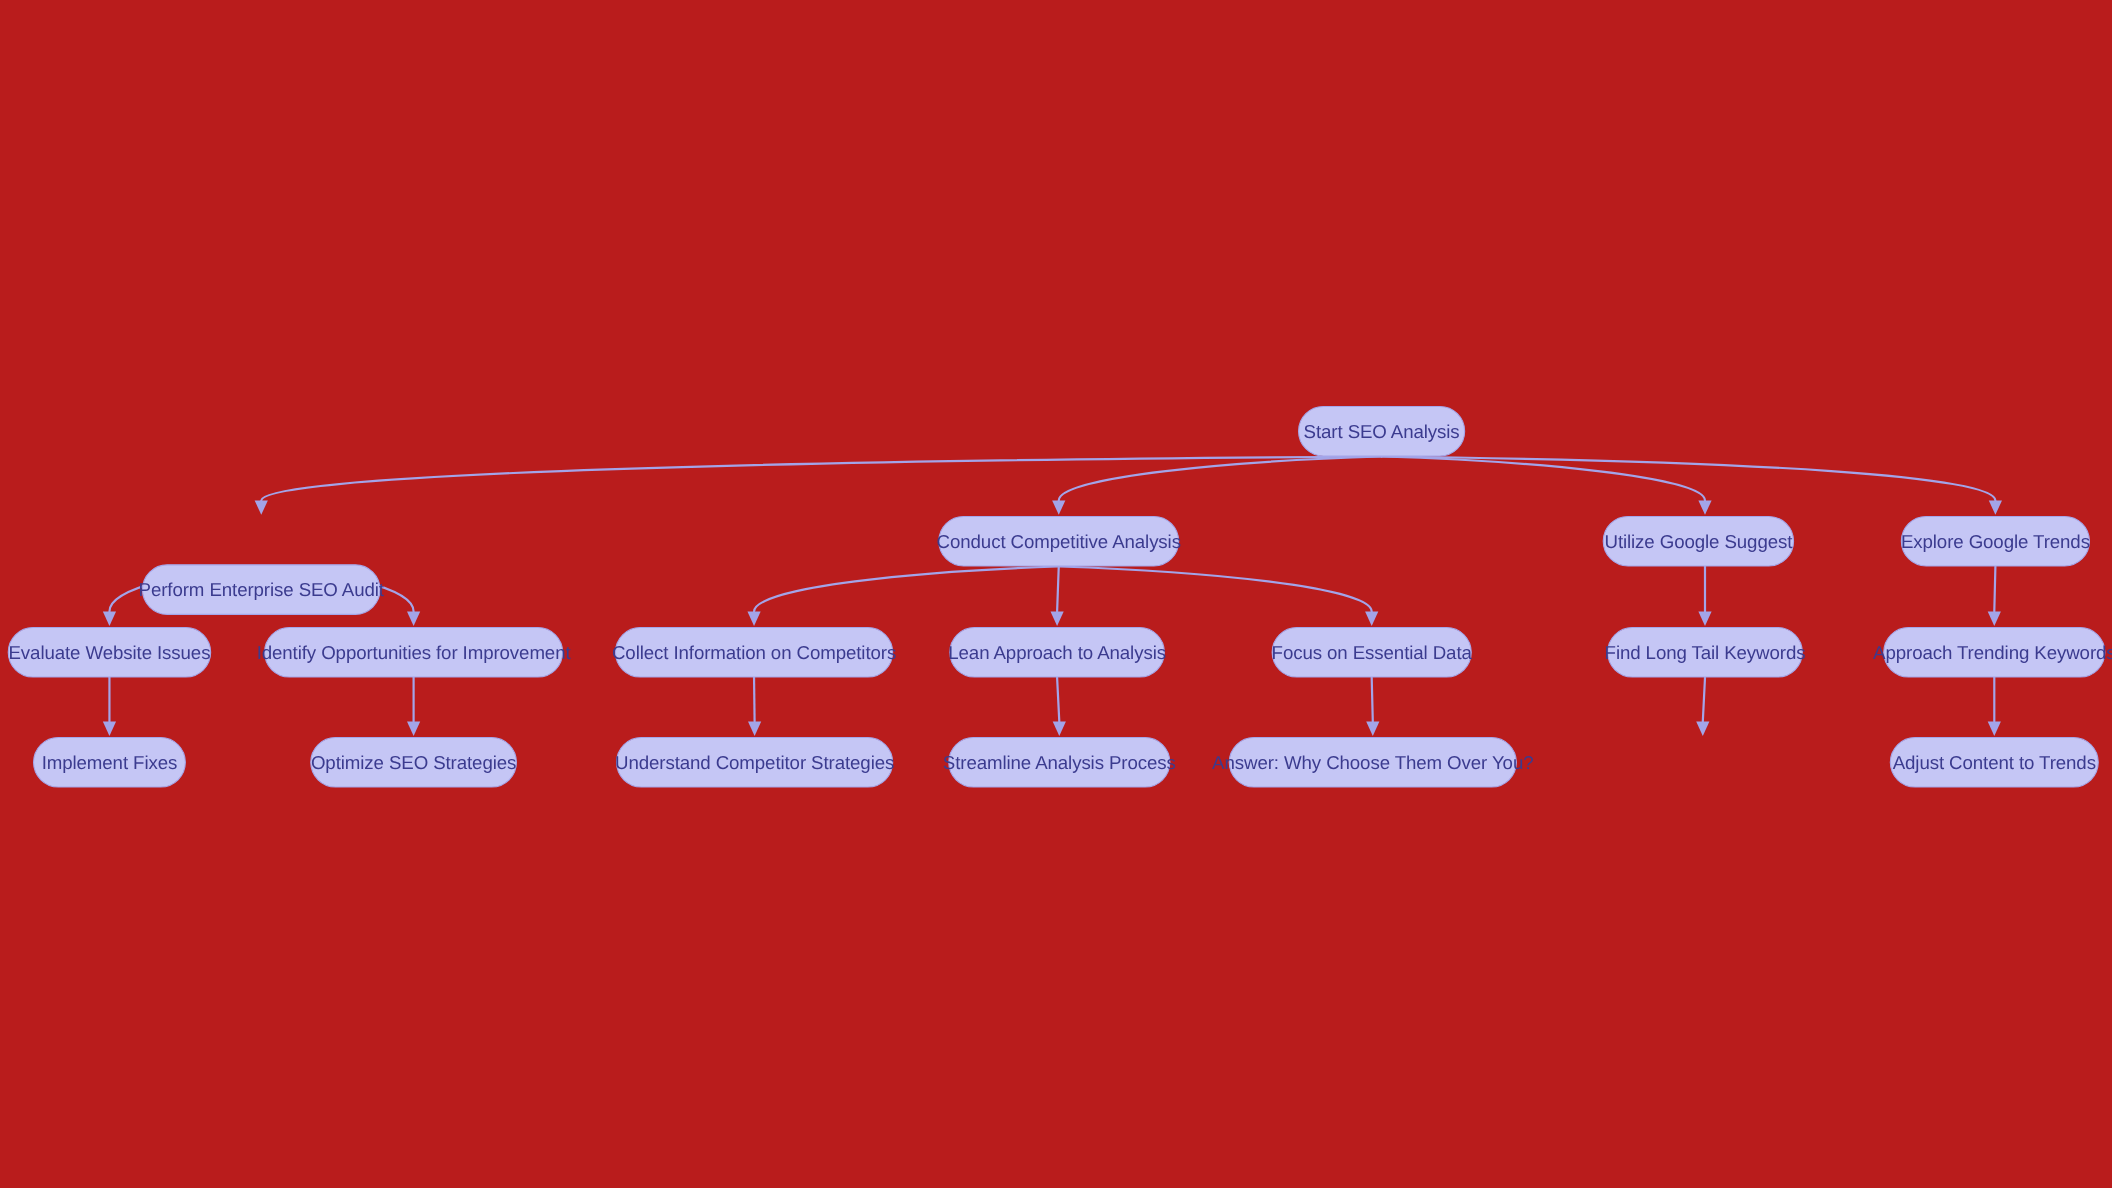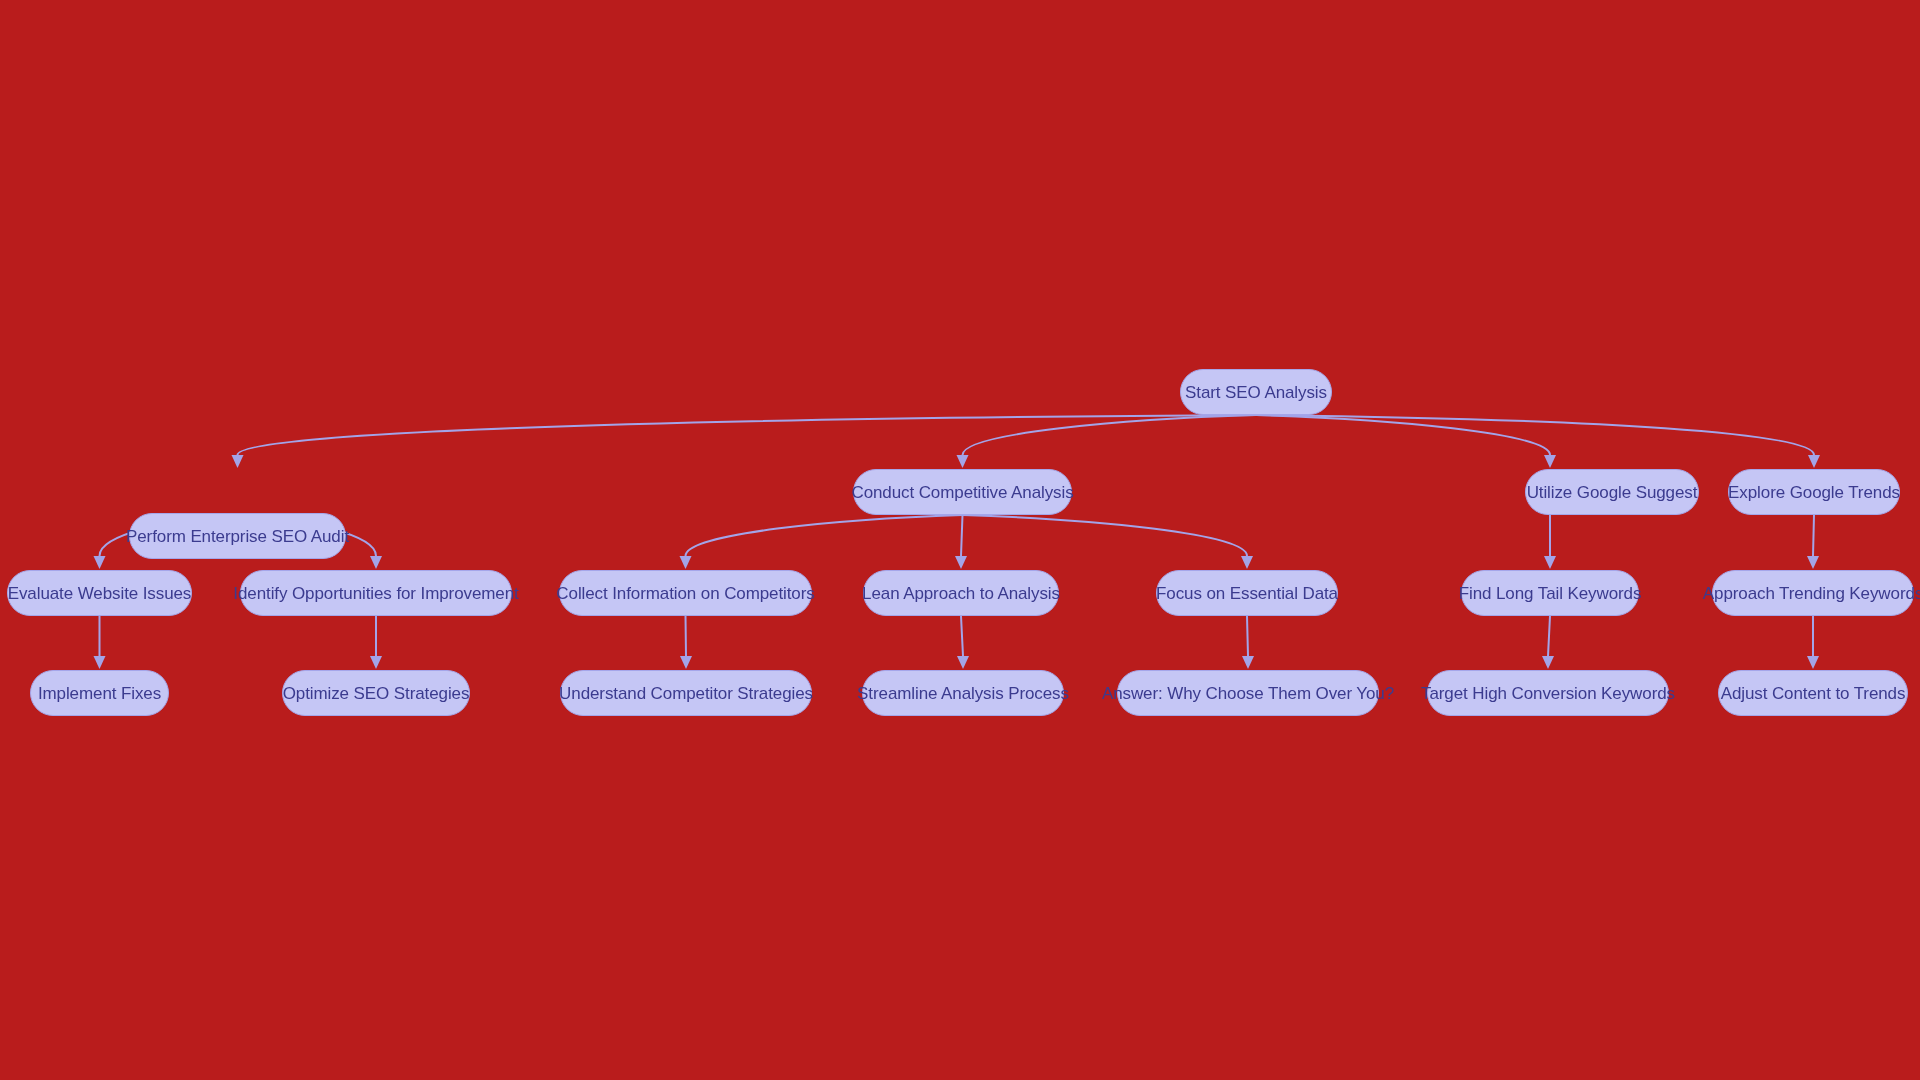--- a/index.html
+++ b/index.html
@@ -90,21 +90,21 @@
     </svg>
 <div class="node" style="left: 1180px; top: 369px; width: 152px; height: 46px;">
       <span>Start SEO Analysis</span>
     </div>
     <div class="node" style="left: 129px; top: 469px; width: 217px; height: 46px; margin-top: 44px;">
       <span>Perform Enterprise SEO Audit</span>
     </div>
     <div class="node" style="left: 853px; top: 469px; width: 219px; height: 46px;">
       <span>Conduct Competitive Analysis</span>
     </div>
-    <div class="node" style="left: 1525px; top: 469px; width: 174px; height: 46px;">
+    <div class="node" style="left: 1457px; top: 469px; width: 174px; height: 46px;">
       <span>Utilize Google Suggest</span>
     </div>
     <div class="node" style="left: 1728px; top: 469px; width: 172px; height: 46px;">
       <span>Explore Google Trends</span>
     </div>
     <div class="node" style="left: 7px; top: 570px; width: 185px; height: 46px; text-align: center;">
       <span>Evaluate Website Issues</span>
     </div>
     <div class="node" style="left: 240px; top: 570px; width: 272px; height: 46px;">
       <span>Identify Opportunities for Improvement</span>
@@ -132,19 +132,16 @@
     </div>
     <div class="node" style="left: 560px; top: 670px; width: 252px; height: 46px;">
       <span>Understand Competitor Strategies</span>
     </div>
     <div class="node" style="left: 862px; top: 670px; width: 202px; height: 46px;">
       <span>Streamline Analysis Process</span>
     </div>
     <div class="node" style="left: 1117px; top: 670px; width: 262px; height: 46px;">
       <span>Answer: Why Choose Them Over You?</span>
     </div>
-    <div class="node" style="left: 1427px; top: 670px; width: 242px; height: 46px;">
-      <span>Target High Conversion Keywords</span>
-    </div>
     <div class="node" style="left: 1718px; top: 670px; width: 190px; height: 46px;">
       <span>Adjust Content to Trends</span>
     </div>
   </div>
 
 </body></html>

